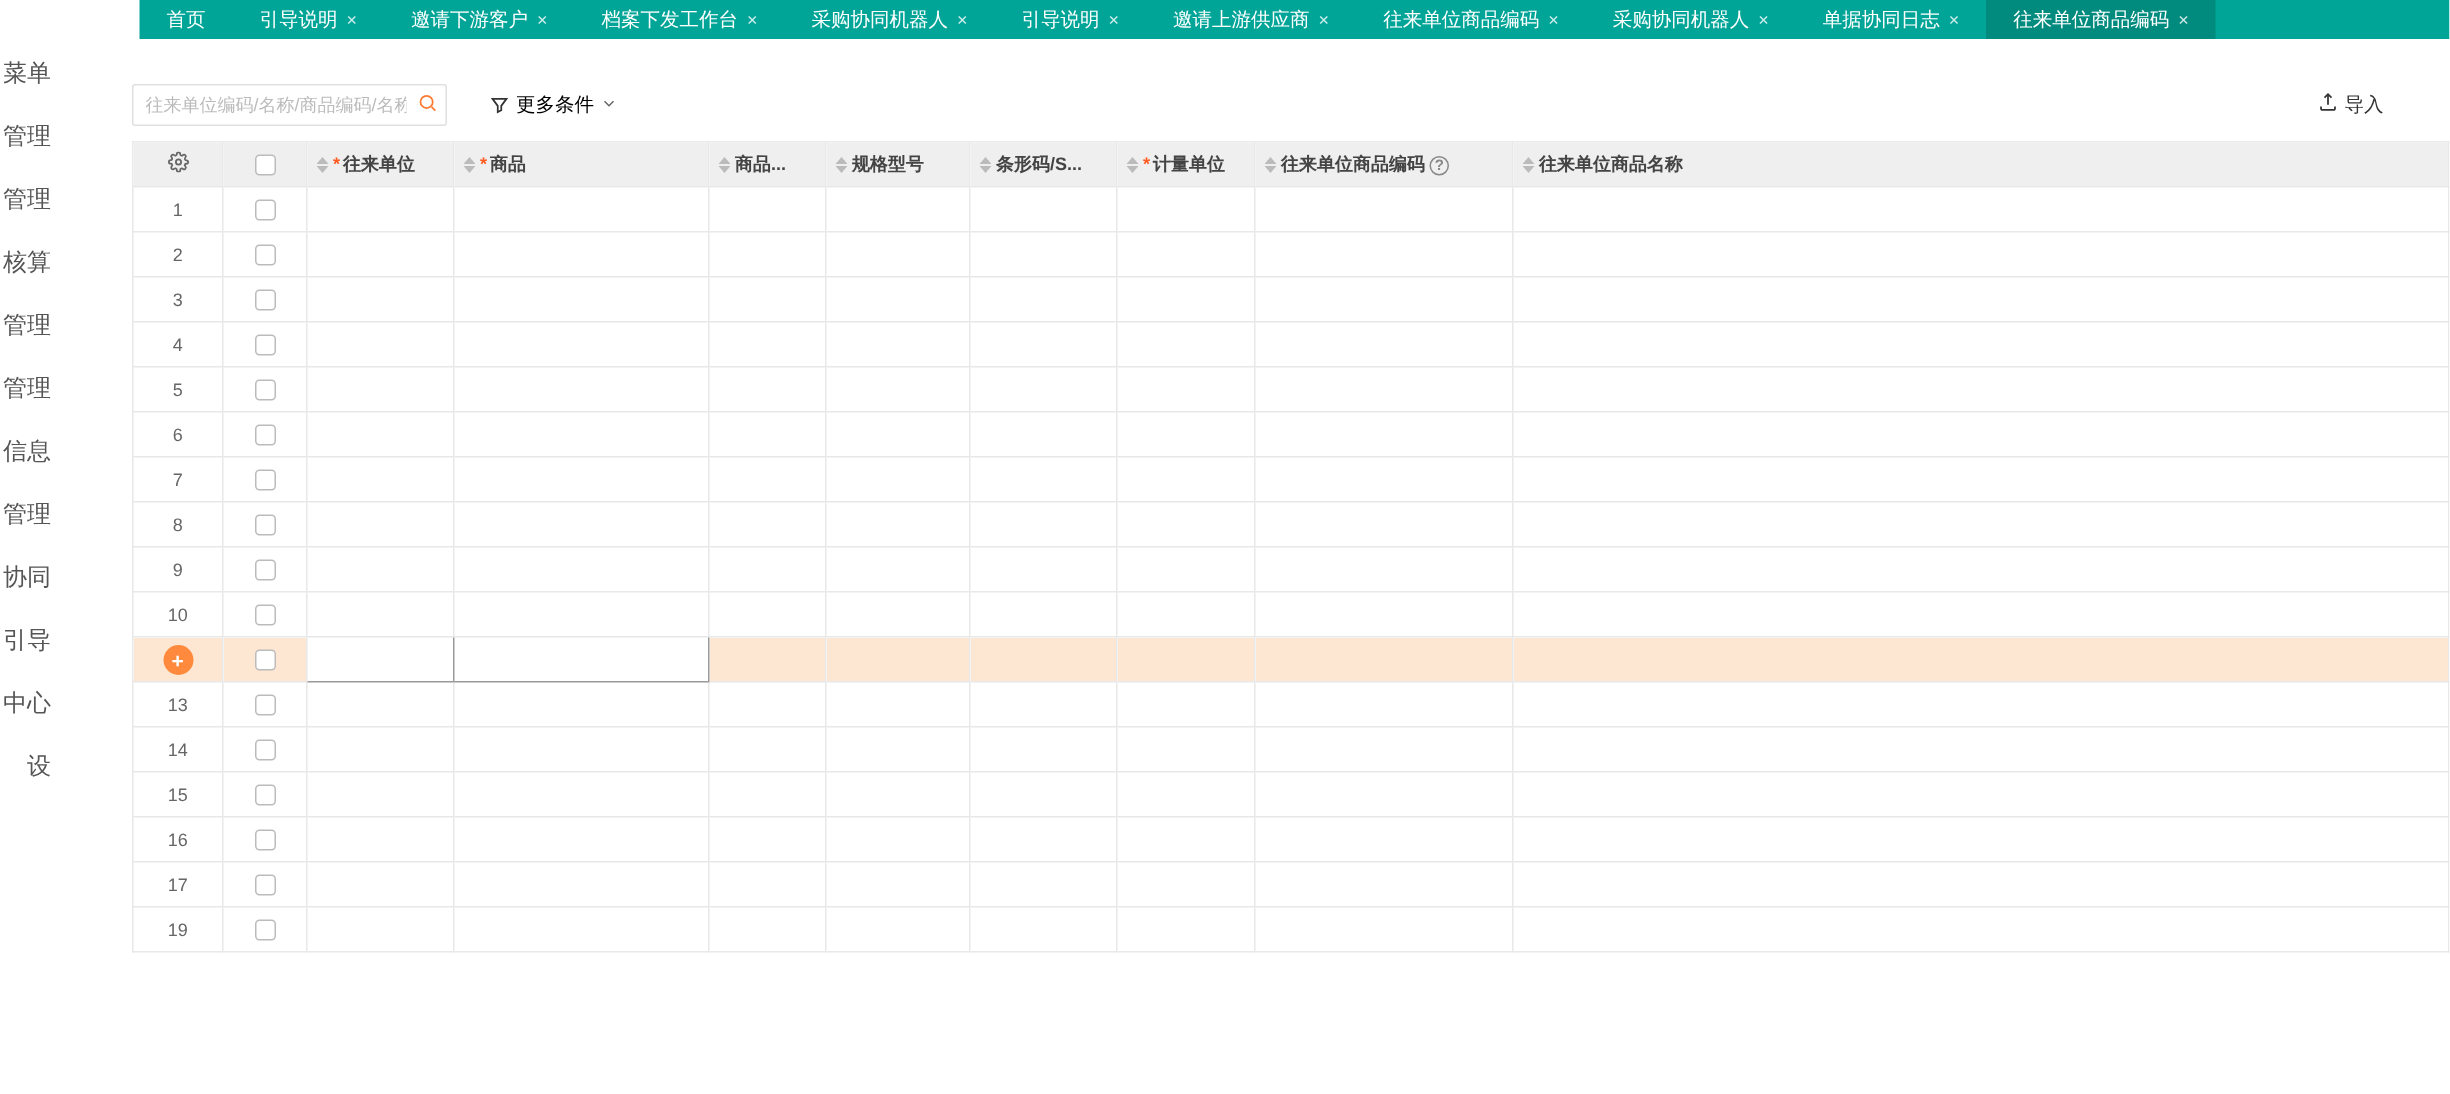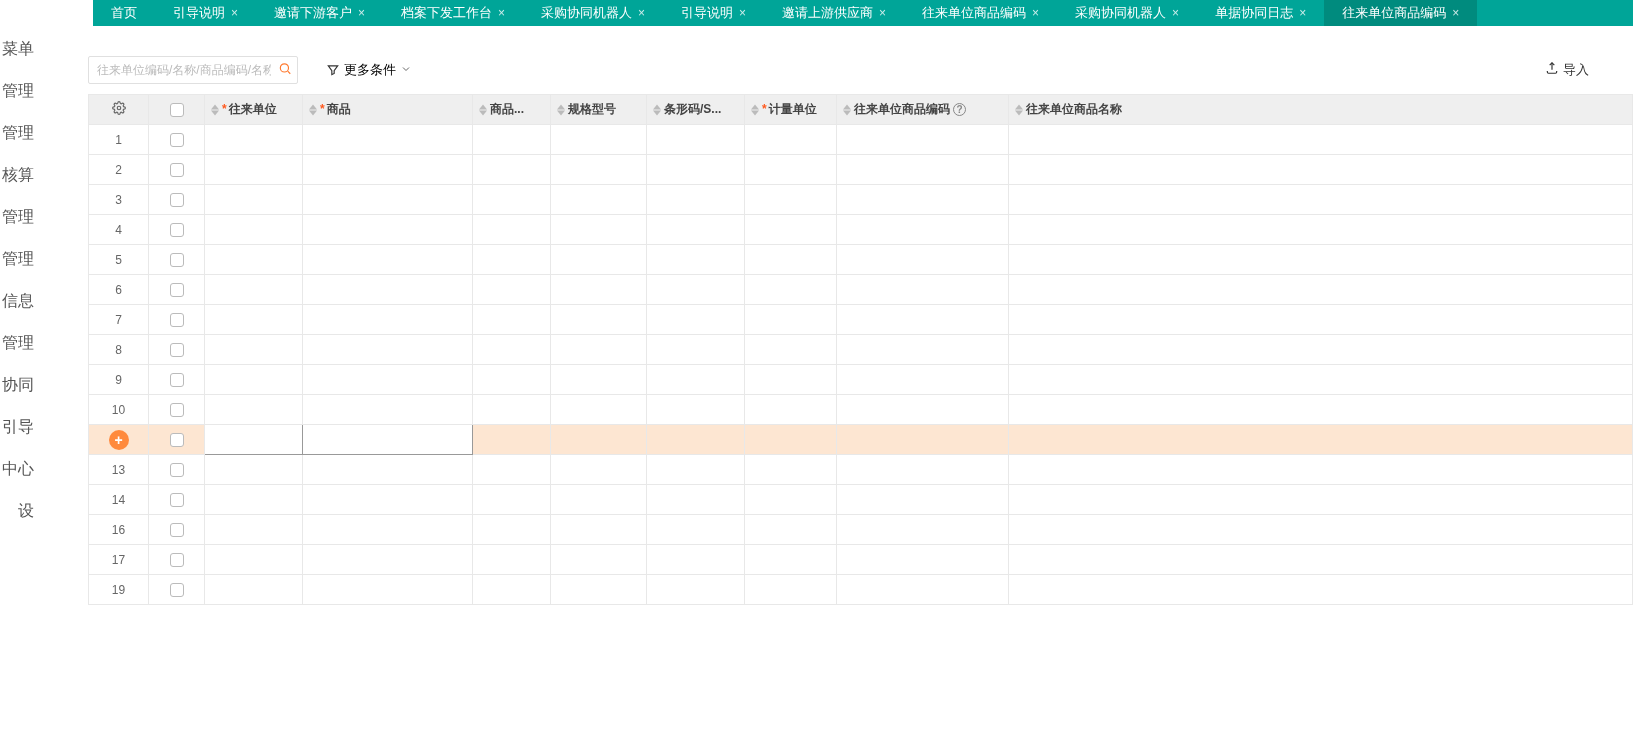--- a/index.html
+++ b/index.html
@@ -389,20 +389,32 @@
                 <td></td>
                 <td></td>
                 <td></td>
                 <td></td>
                 <td></td>
                 <td></td>
                 <td></td>
                 <td></td>
               </tr>
               <tr>
+                <td class="rownum">15</td>
+                <td class="center"><span class="checkbox"></span></td>
+                <td></td>
+                <td></td>
+                <td></td>
+                <td></td>
+                <td></td>
+                <td></td>
+                <td></td>
+                <td></td>
+              </tr>
+              <tr>
                 <td class="rownum">16</td>
                 <td class="center"><span class="checkbox"></span></td>
                 <td></td>
                 <td></td>
                 <td></td>
                 <td></td>
                 <td></td>
                 <td></td>
                 <td></td>
                 <td></td>

